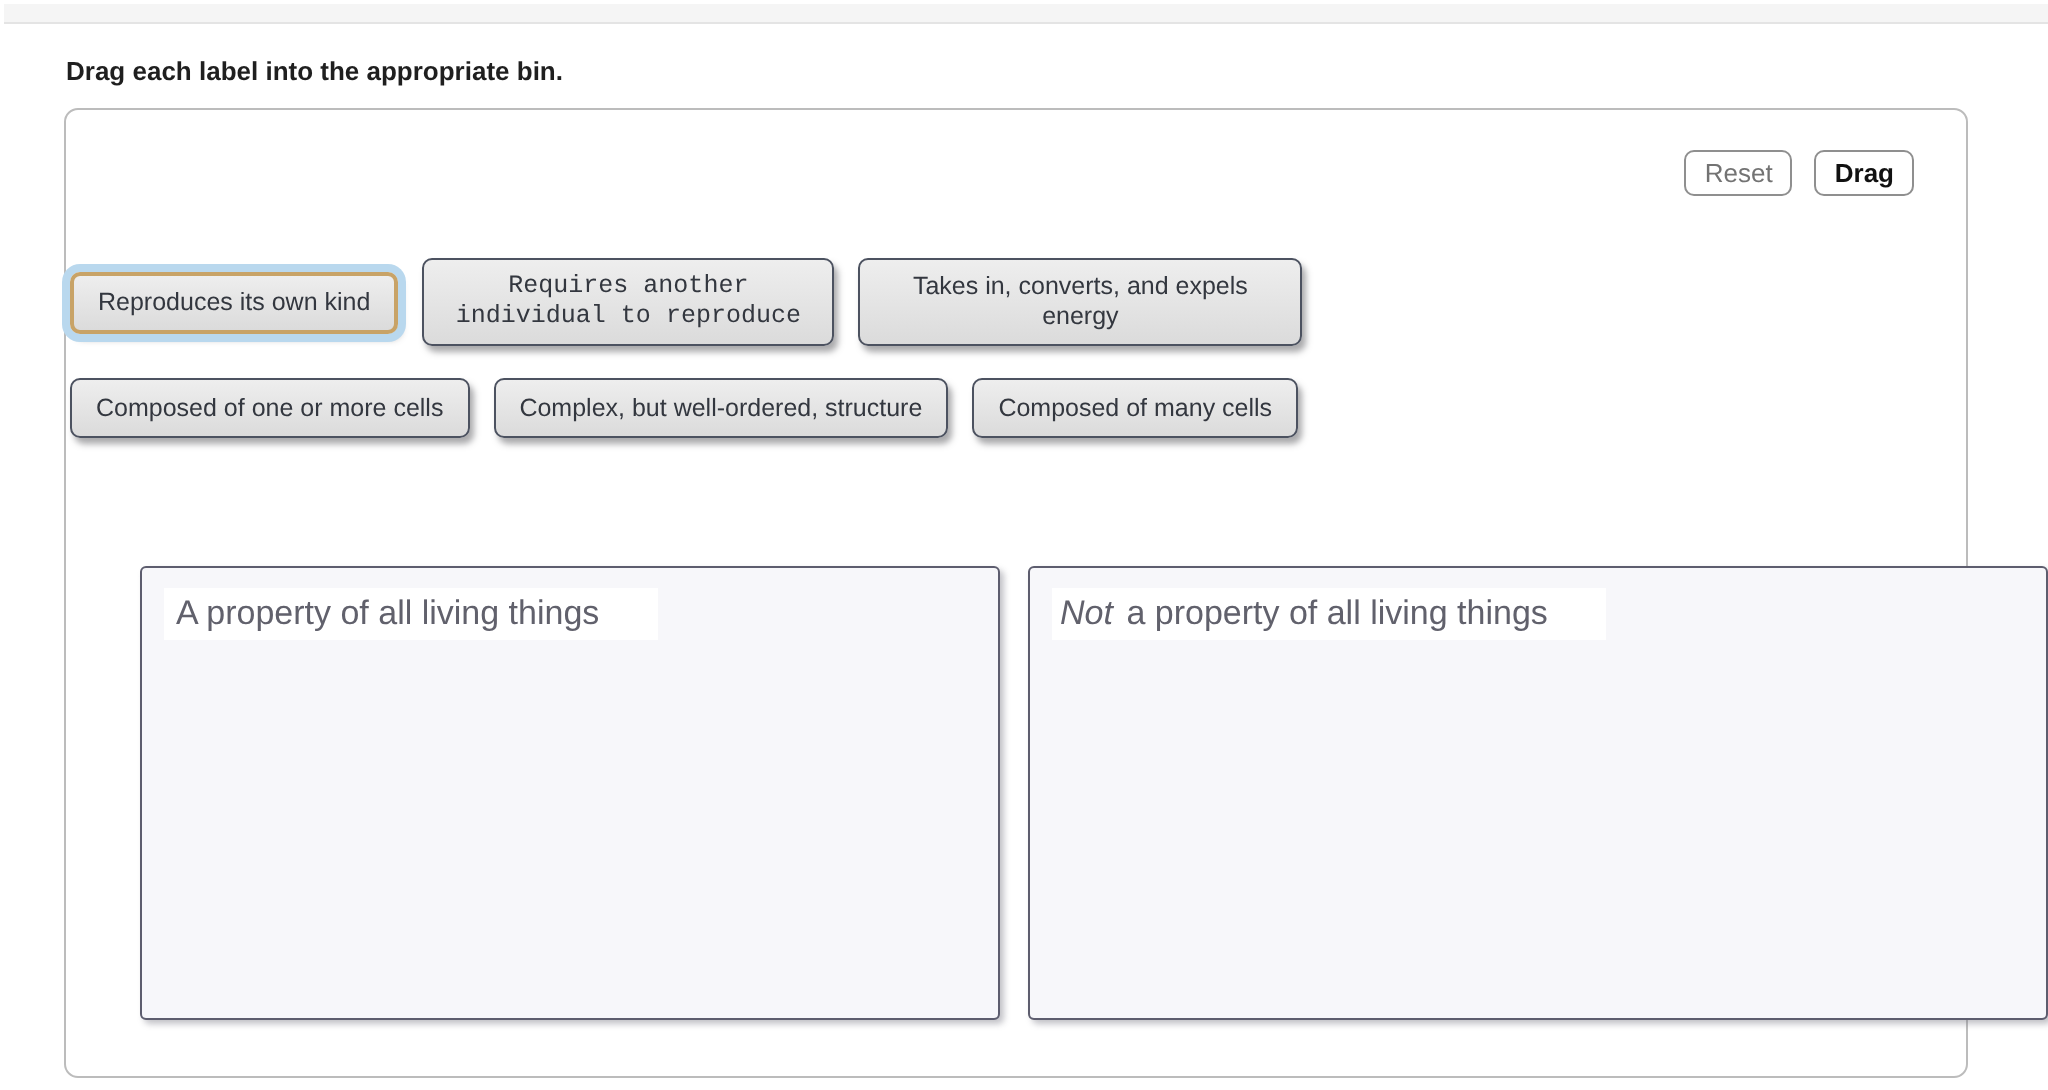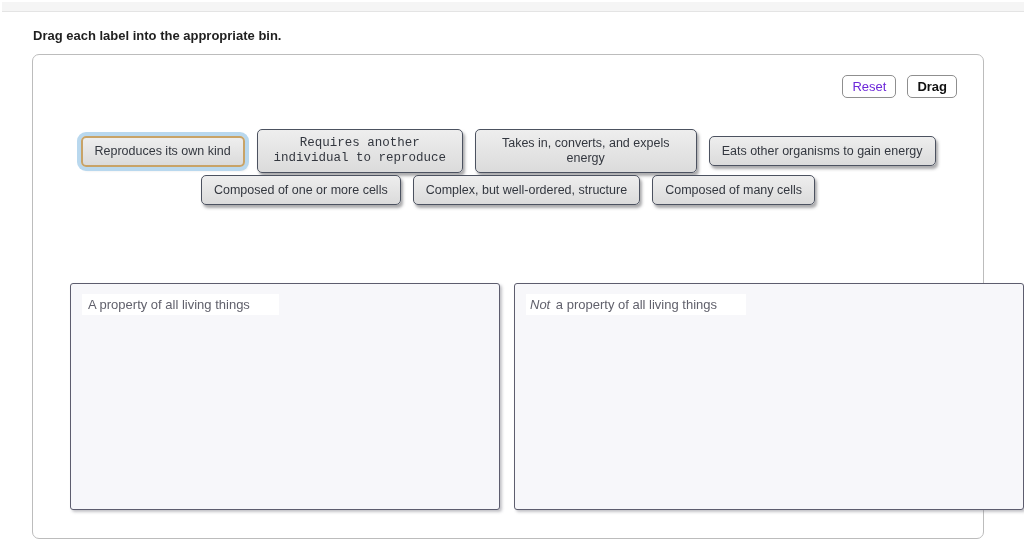--- a/index.html
+++ b/index.html
@@ -13,25 +13,25 @@
   .instruction { position:absolute; left:30px; top:25px; font-size:13px;
     font-weight:bold; color:#1f1f1f; }
 
   .panel { position:absolute; left:30px; top:52px; width:952px; height:485px;
     background:#ffffff; border:1px solid #bcbcbc; border-radius:7px; }
 
   .toolbar { position:absolute; top:19px; right:25px; display:flex; gap:11px; }
   .btn { font-family:"Liberation Sans", sans-serif; font-size:13px;
     padding:3px 9px; background:#ffffff; border:1px solid #8f8f8f;
     border-radius:5px; cursor:pointer; }
-  .btn.reset { color:#6d28d9; }
+  .btn.reset { color:#737373; }
   .btn.help  { color:#111; font-weight:bold; }
 
   .chips { position:absolute; left:0; top:72px; width:100%;
-    display:flex; flex-direction:column; align-items:center; }
+    display:flex; flex-direction:column; align-items:flex-start; gap:14px; }
   .chip-row { display:flex; justify-content:center; align-items:center; gap:12px; }
 
   .chip { position:relative; display:flex; align-items:center; justify-content:center;
     text-align:center; font-size:12.5px; line-height:15px; color:#33373f;
     background:linear-gradient(#eeeeee,#dbdbdb);
     border:1.5px solid #4c5260; border-radius:5px;
     padding:6px 12px; min-height:30px; cursor:grab;
     box-shadow:2px 3px 3px rgba(85,85,90,0.50); }
   .chip.two-line { min-height:43px; padding:6px 10px; }
   .chip.w226 { width:206px;font-family:Liberation Mono, monospace; }
@@ -39,21 +39,21 @@
   .chip.selected { border:2px solid #c8a367;
     box-shadow:0 0 0 4px #b9d8ee, 2px 3px 3px rgba(85,85,90,0.35); }
 
   .bins { position:absolute; left:0; top:228px; width:100%; }
   .bin { position:absolute; top:0; height:227px; background:#f7f7fa;
     border:1px solid #5d5d6e; border-radius:3px;
     box-shadow:2px 2px 3px rgba(120,120,130,0.45); padding:10px 11px; }
   .bin.bin-left  { left:37px;  width:430px; }
   .bin.bin-right { left:481px; width:510px; }
   .bin-label { display:inline-block; background:rgba(255,255,255,0.9);
-    color:#61616c; font-size:13px; padding:3px 28px 3px 3px; }
+    color:#61616c; font-size:17px; padding:3px 28px 3px 3px; }
   .bin-label .italic { font-style:italic; }
 </style>
 </head>
 <body>
 
 <div id="stage">
   <div class="topbar"></div>
 
   <div class="instruction">Drag each label into the appropriate bin.</div>
 
@@ -62,21 +62,20 @@
     <div class="toolbar">
       <button class="btn reset">Reset</button>
       <button class="btn help">Drag</button>
     </div>
 
     <div class="chips">
       <div class="chip-row">
         <div class="chip selected">Reproduces its own kind</div>
         <div class="chip two-line w226">Requires another individual to reproduce</div>
         <div class="chip two-line w223">Takes in, converts, and expels energy</div>
-        <div class="chip">Eats other organisms to gain energy</div>
       </div>
       <div class="chip-row">
         <div class="chip">Composed of one or more cells</div>
         <div class="chip">Complex, but well-ordered, structure</div>
         <div class="chip">Composed of many cells</div>
       </div>
     </div>
 
     <div class="bins">
       <div class="bin bin-left">

